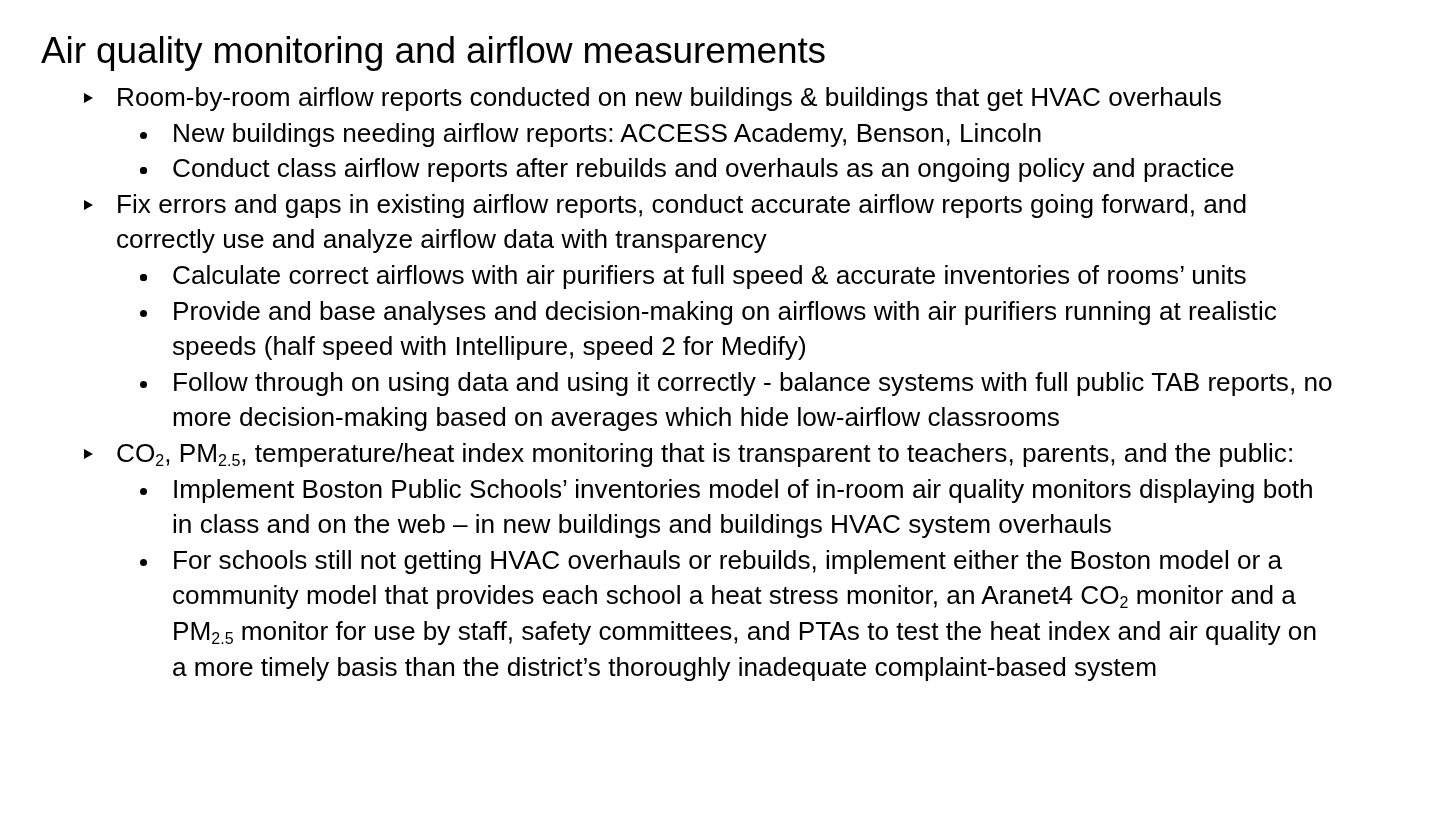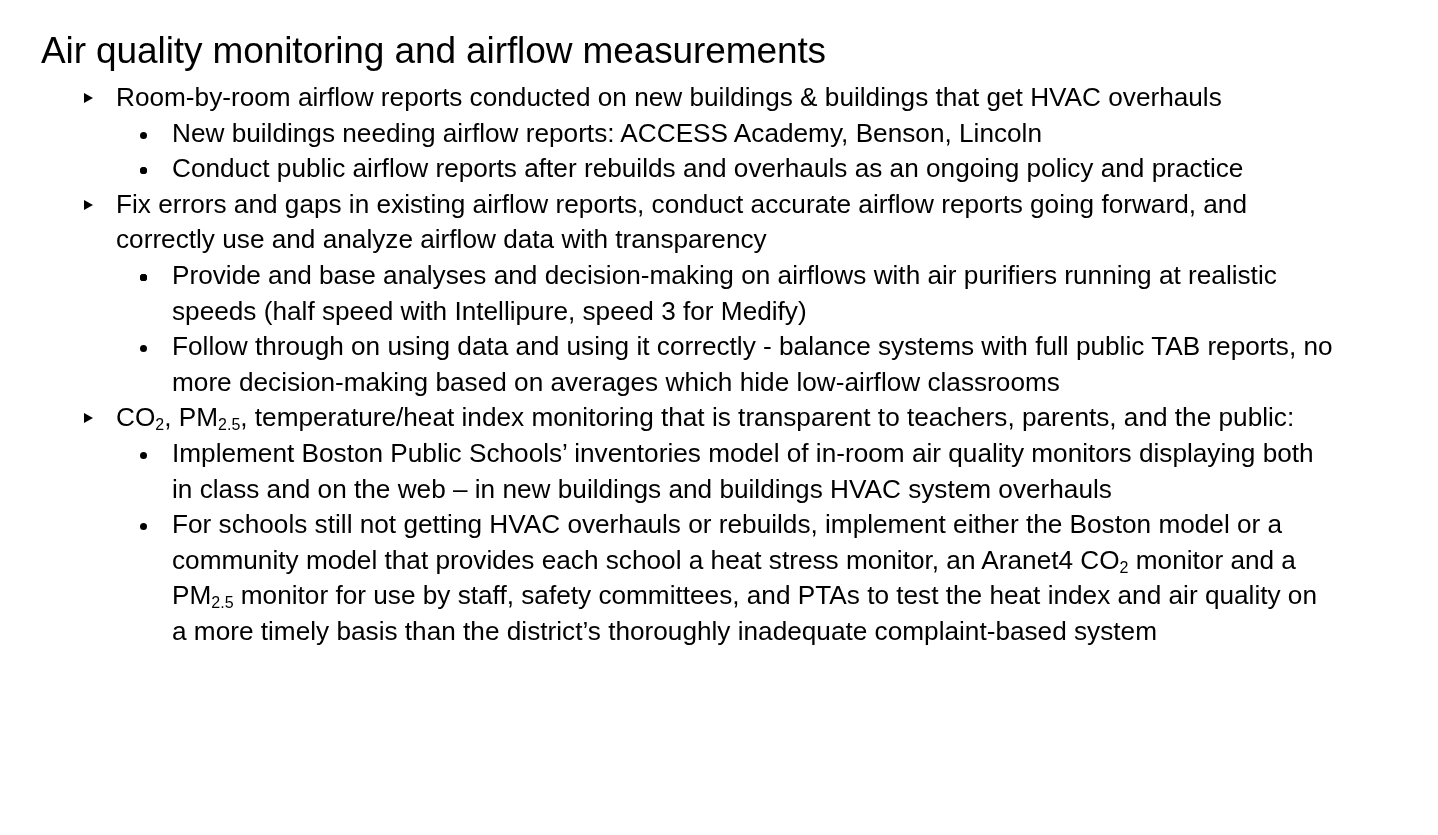--- a/index.html
+++ b/index.html
@@ -41,36 +41,37 @@
   </div>
   <div class="item l2">
     <span class="marker-dot"></span>
     <span>New buildings needing airflow reports: ACCESS Academy, Benson, Lincoln</span>
   </div>
   <div class="item l2">
     <span class="marker-dot"></span>
   </div>
   <div class="item l2">
     <span class="marker-dot"></span>
-    <span>Conduct public airflow reports after rebuilds and overhauls as an ongoing policy and practice</span>
+    <span>Conduct class airflow reports after rebuilds and overhauls as an ongoing policy and practice</span>
   </div>
 
   <div class="item l1">
     <span class="marker-tri"></span>
     <span>Fix errors and gaps in existing airflow reports, conduct accurate airflow reports going forward, and correctly use and analyze airflow data with transparency</span>
   </div>
   <div class="item l2">
     <span class="marker-dot"></span>
   </div>
   <div class="item l2">
     <span class="marker-dot"></span>
+    <span>Calculate correct airflows with air purifiers at full speed &amp; accurate inventories of rooms’ units</span>
   </div>
   <div class="item l2">
     <span class="marker-dot"></span>
-    <span>Provide and base analyses and decision-making on airflows with air purifiers running at realistic speeds (half speed with Intellipure, speed 3 for Medify)</span>
+    <span>Provide and base analyses and decision-making on airflows with air purifiers running at realistic speeds (half speed with Intellipure, speed 2 for Medify)</span>
   </div>
   <div class="item l2">
     <span class="marker-dot"></span>
     <span>Follow through on using data and using it correctly - balance systems with full public TAB reports, no more decision-making based on averages which hide low-airflow classrooms</span>
   </div>
 
   <div class="item l1">
     <span class="marker-tri"></span>
     <span><span>CO</span><sub>2</sub><span>, PM</span><sub>2.5</sub><span>, temperature/heat index monitoring that is transparent to teachers, parents, and the public:</span></span>
   </div>

